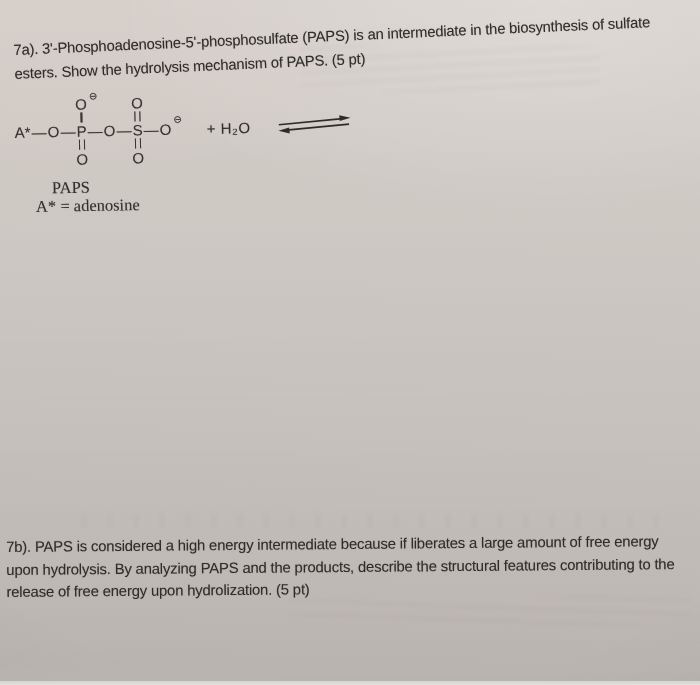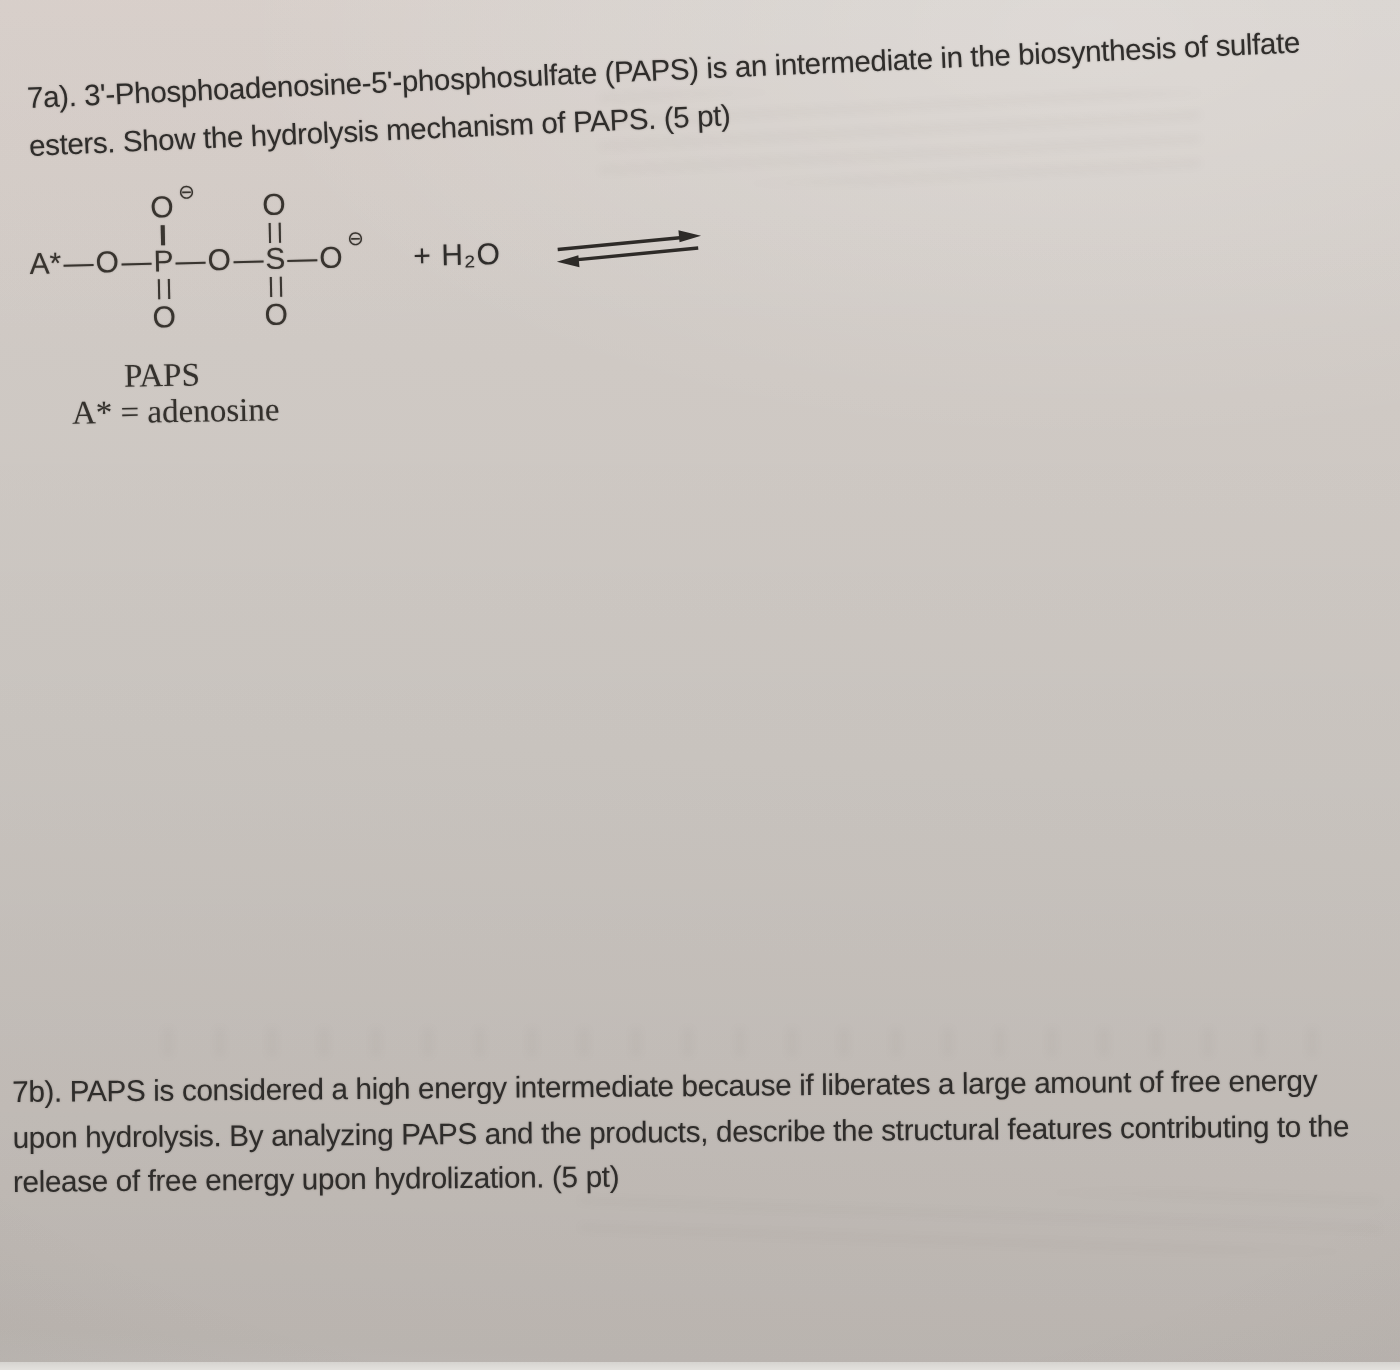--- a/index.html
+++ b/index.html
@@ -47,21 +47,21 @@
   .bond-v { position: absolute; width: 1.6px; background: #3a3631; box-shadow: 0 0 0.6px rgba(60,55,50,0.5); }
   .chain { top: 27px; }
   .row-top { top: 0px; }
   .row-bot { top: 55px; }
   .water { left: 192px; top: 27px; font-size: 15px; letter-spacing: 0.5px; }
   .eq-arrows {
     position: absolute; left: 276px; top: 116px;
     transform: rotate(-5.5deg); transform-origin: 0 0;
   }
   .paps-label {
-    position: absolute; left: 62px; top: 178px;
+    position: absolute; left: 52px; top: 178px;
     font-family: "Liberation Serif", serif; font-size: 16.5px; color: #34312d;
     text-shadow: 0 0 0.8px rgba(60,55,50,0.4);
     transform: rotate(-1deg);
   }
   .legend-label {
     position: absolute; left: 36px; top: 196px;
     font-family: "Liberation Serif", serif; font-size: 16.5px; color: #34312d;
     text-shadow: 0 0 0.8px rgba(60,55,50,0.4);
     transform: rotate(-1deg);
   }

